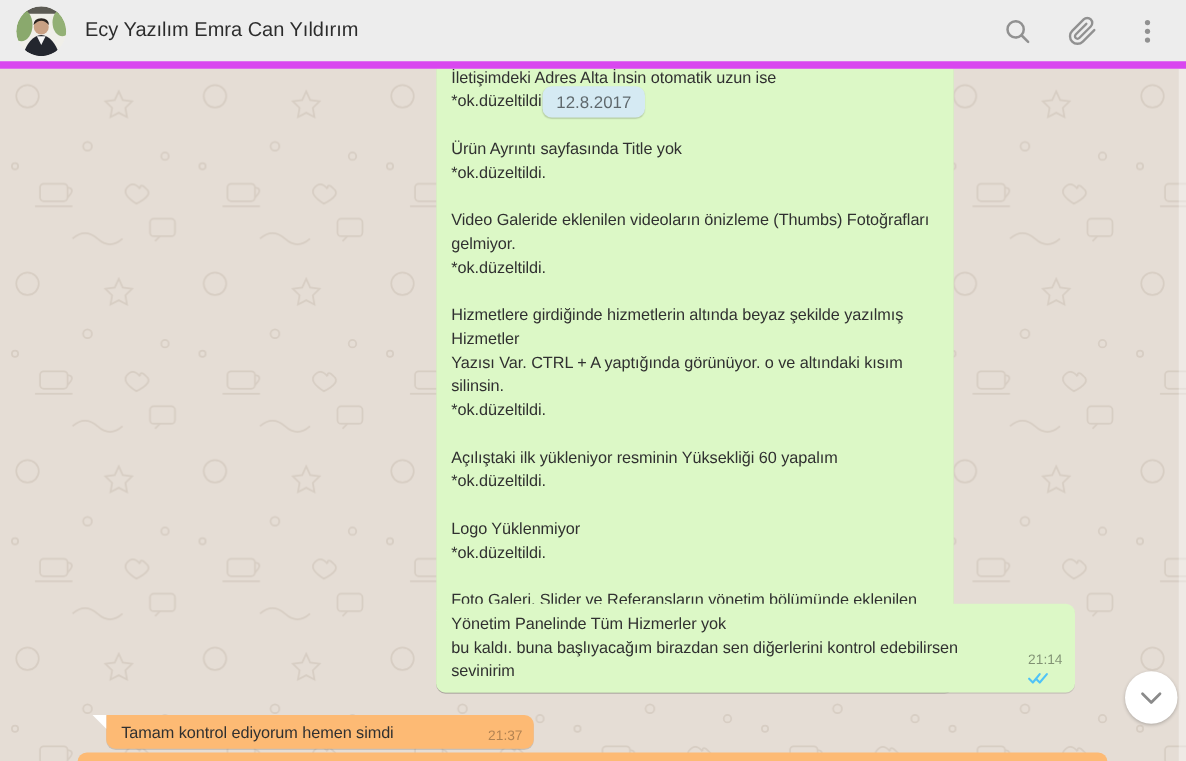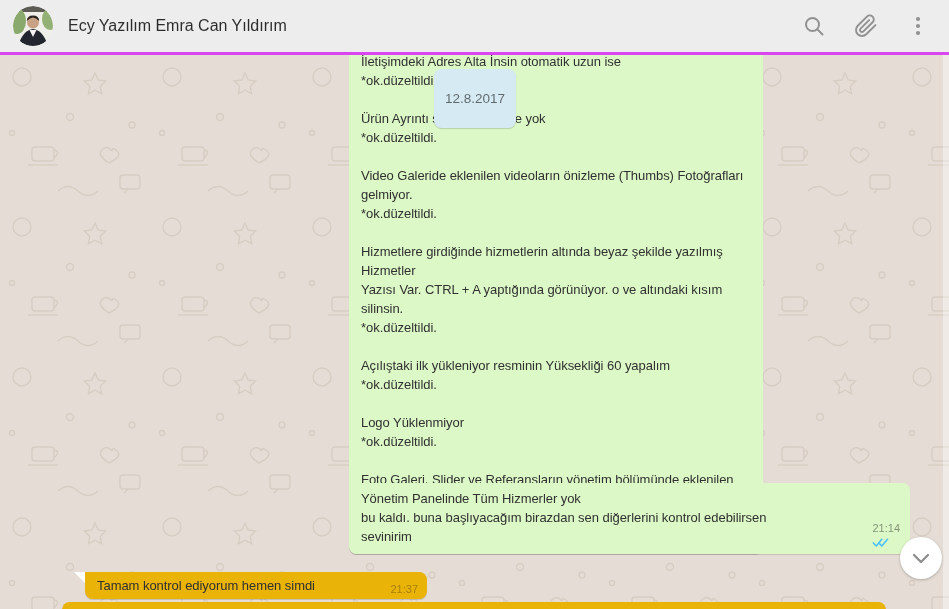--- a/index.html
+++ b/index.html
@@ -4,59 +4,59 @@
 <title>WhatsApp Chat</title>
 <style>
   * { margin:0; padding:0; box-sizing:border-box; }
   html,body { background:#cfc8c0; }
   body { font-family:"Liberation Sans","DejaVu Sans",sans-serif; }
   .window{ position:relative; width:949px; height:609px; overflow:hidden; background:#e5ddd5; }
 
   
   .chat-header{
     position:absolute; top:0; left:0; width:949px; height:55px;
-    background:#ededed; border-bottom:3px solid #d946ef;
+    background:#ededed; border-bottom:6px solid #d946ef;
     display:flex; align-items:center; padding:0 18px 0 13px; z-index:30;
   }
   .avatar{ width:40px; height:40px; border-radius:50%; overflow:hidden; flex:0 0 40px; cursor:pointer; }
   .chat-title{ margin-left:15px; font-size:16px; font-weight:500; color:rgba(0,0,0,.82); cursor:pointer; }
   .header-actions{ margin-left:auto; display:flex; align-items:center; gap:26px; }
   .icon-btn{ background:none; border:none; width:26px; height:26px; padding:0; cursor:pointer; display:flex; align-items:center; justify-content:center; }
 
   
   .chat-area{ position:absolute; top:55px; left:0; width:949px; height:554px; overflow:hidden; }
   .wallpaper{ position:absolute; top:0; left:0; width:100%; height:100%; }
 
   .bubble{ position:absolute; border-radius:7.5px; box-shadow:0 1px .5px rgba(0,0,0,.13); }
   .bubble.out{ background:#dcf8c6; }
-  .bubble.in{ background:#eab308; }
+  .bubble.in{ background:#fdba74; }
   .msg-text{
     white-space:pre-wrap; font-size:13px; letter-spacing:-.05px; line-height:19px; color:#303030;
     padding:6px 12px 8px 12px;
   }
   .meta{ position:absolute; right:10px; bottom:6px; display:flex; align-items:flex-start; gap:3px;flex-direction:column; }
   .meta .time{ font-size:11px; color:rgba(0,0,0,.42); }
   .meta .ticks{ display:block; }
 
   .b1{ left:349px; top:-9px; width:414px; }
-  .b2{ left:349px; top:428px; width:561px; }
+  .b2{ left:349px; top:428px; width:511px; }
 
   .b3{ left:85px; top:517px; width:342px; height:27px; border-top-left-radius:0; }
   .b3 .msg-text{ padding:4px 70px 4px 12px; }
   .b3 .meta{ right:9px; bottom:4px; }
   .b3 .meta .time{ color:rgba(0,0,0,.30); }
   .tail{ position:absolute; top:0; left:-11px; width:0; height:0;
          border-top:11px solid #ffffff; border-left:11px solid transparent; }
 
   .b4{ left:62px; top:547px; width:824px; height:20px; border-radius:7.5px 7.5px 0 0; }
 
   .date-pill{
     position:absolute; left:434px; top:14px; z-index:10;
     background:#d5eaf3; color:rgba(0,0,0,.56);
-    font-size:13.5px; padding:22px 11px; border-radius:7.5px;
+    font-size:13.5px; padding:5px 11px; border-radius:7.5px;
     box-shadow:0 1px 1px rgba(0,0,0,.16);
   }
 
   .scroll-btn{
     position:absolute; left:900px; top:482px; width:42px; height:42px;
     border-radius:50%; background:#ffffff; border:none; cursor:pointer;
     box-shadow:0 1px 3px rgba(0,0,0,.24);
     display:flex; align-items:center; justify-content:center; z-index:20;
   }
 

